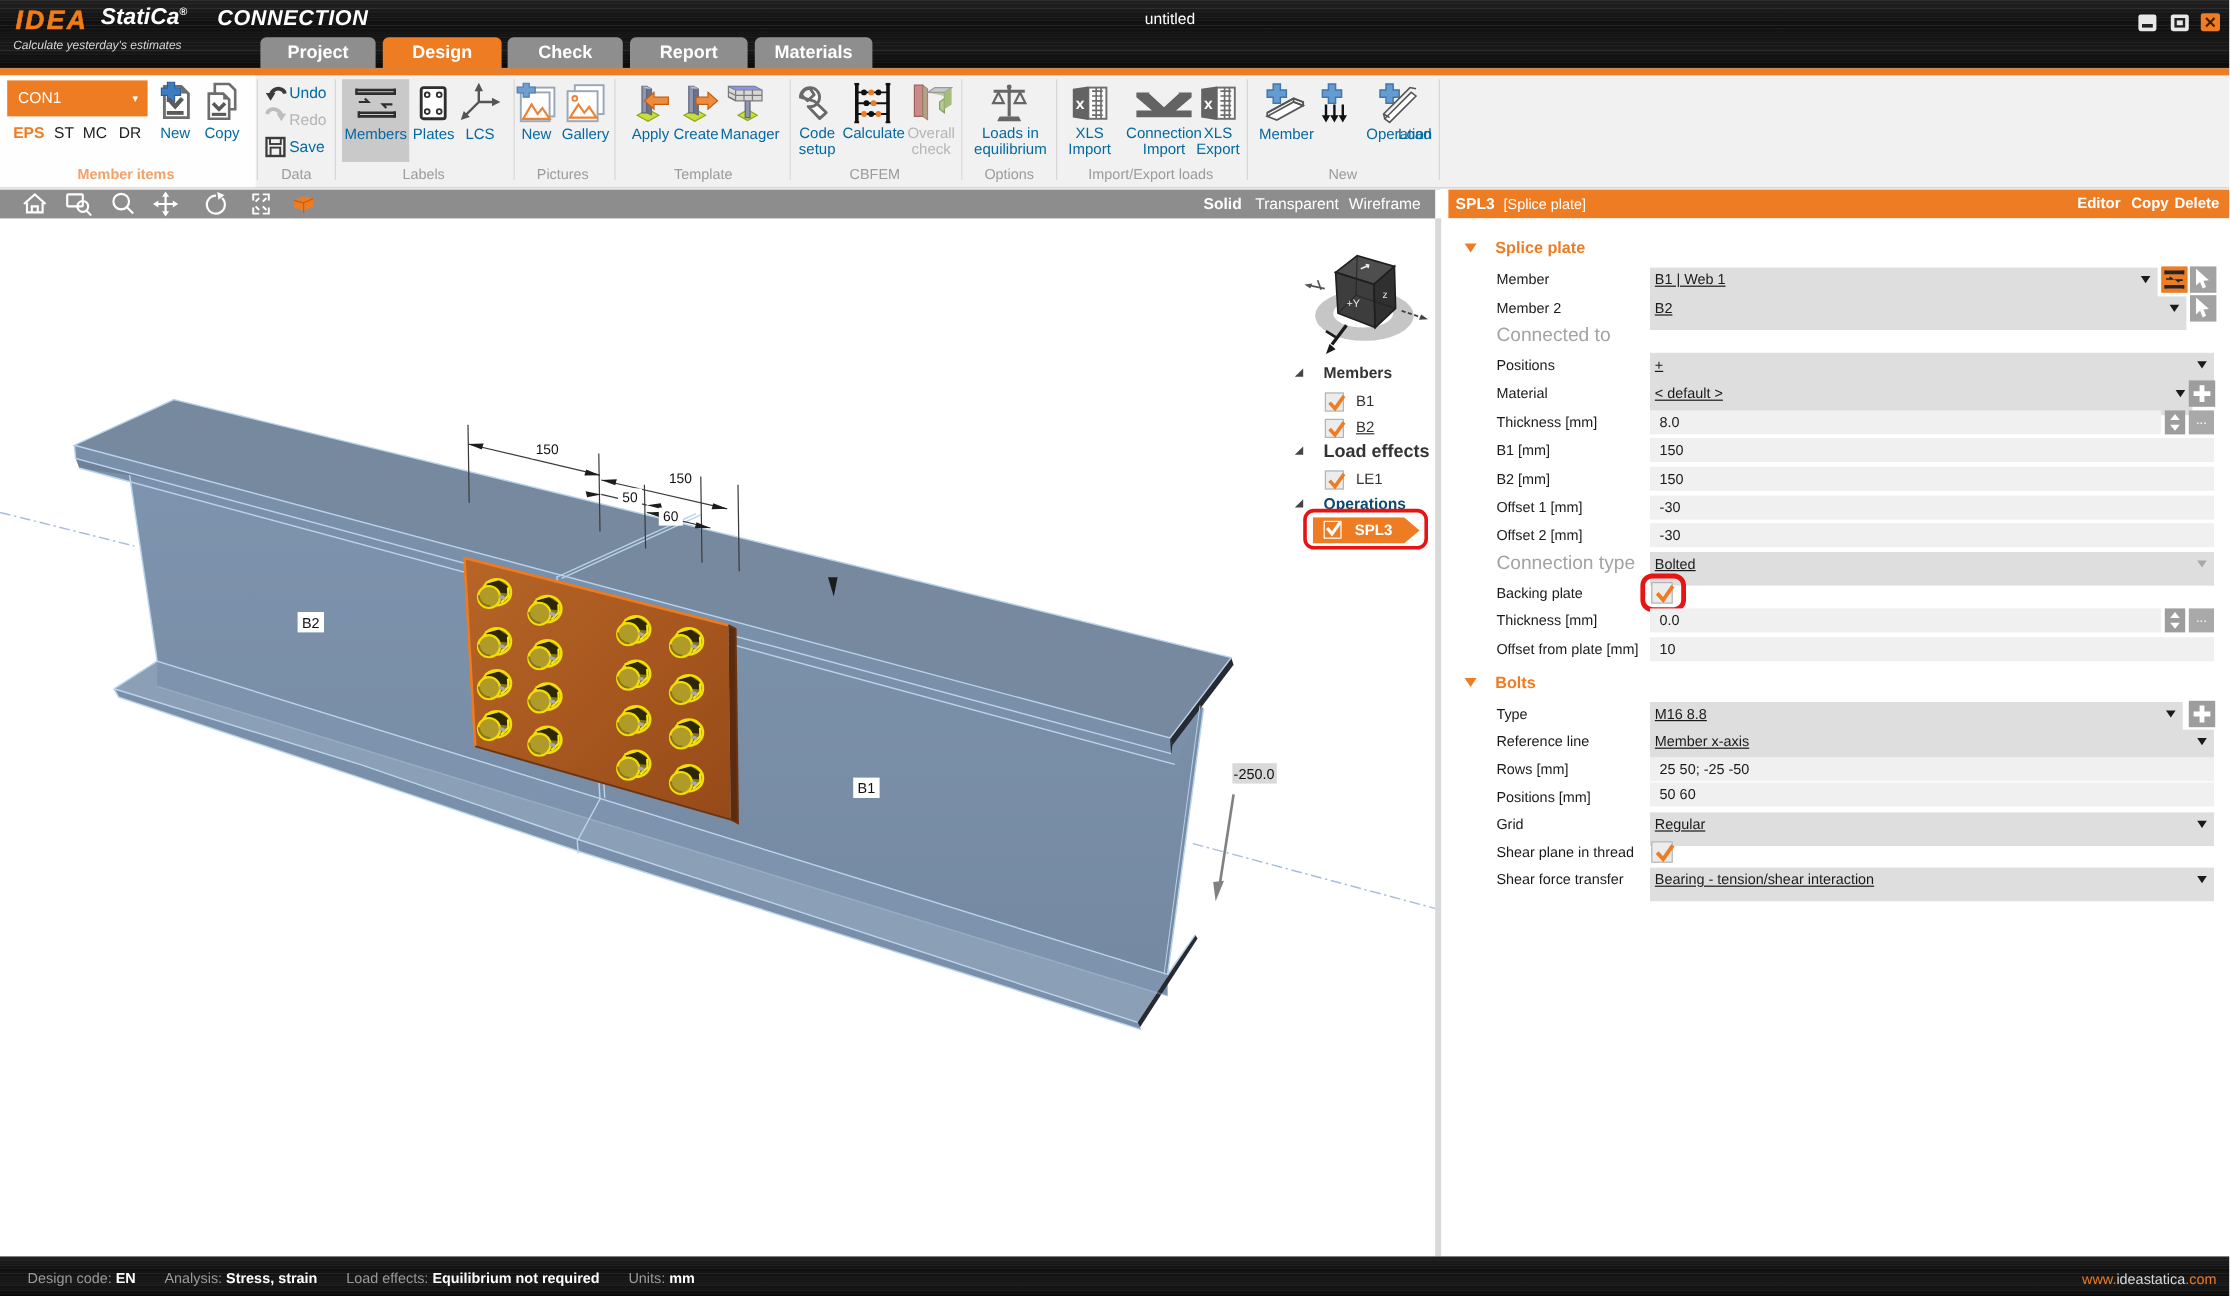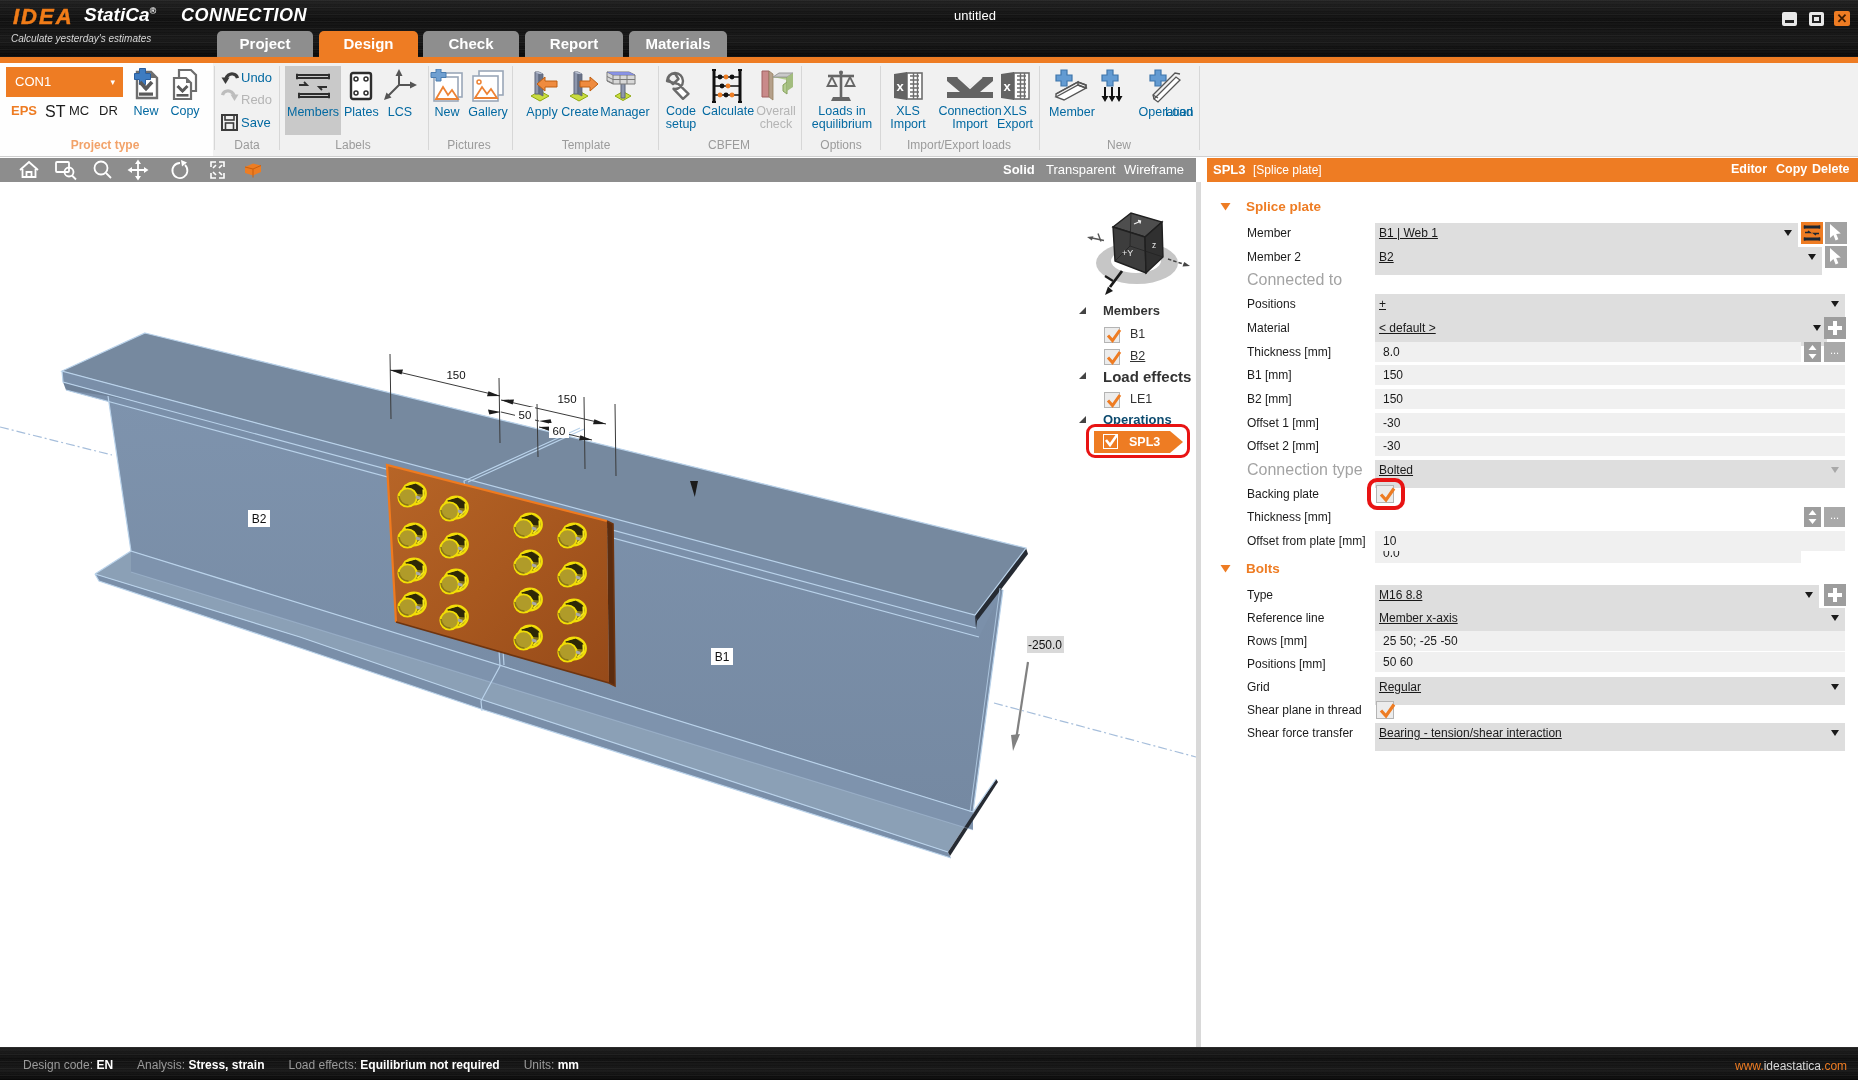--- a/index.html
+++ b/index.html
@@ -48,32 +48,32 @@
 <div class="abs" style="left:0;top:63px;width:213px;height:93px;background:#fefefe;"></div>
 <div class="rsep" style="left:214px;"></div>
 <div class="rsep" style="left:279px;"></div>
 <div class="rsep" style="left:428px;"></div>
 <div class="rsep" style="left:512px;"></div>
 <div class="rsep" style="left:658px;"></div>
 <div class="rsep" style="left:801px;"></div>
 <div class="rsep" style="left:880px;"></div>
 <div class="rsep" style="left:1039px;"></div>
 <div class="rsep" style="left:1199px;"></div>
-<div class="rlab" style="left:40px;width:130px;color:#f2a269;font-weight:bold;">Project type</div>
+<div class="rlab" style="left:40px;width:130px;color:#f2a269;font-weight:bold;">Member items</div>
 <div class="rlab" style="left:167px;width:160px;">Data</div>
 <div class="rlab" style="left:273px;width:160px;">Labels</div>
 <div class="rlab" style="left:389px;width:160px;">Pictures</div>
 <div class="rlab" style="left:506px;width:160px;">Template</div>
 <div class="rlab" style="left:649px;width:160px;">CBFEM</div>
 <div class="rlab" style="left:761px;width:160px;">Options</div>
 <div class="rlab" style="left:879px;width:160px;">Import/Export loads</div>
 <div class="rlab" style="left:1039px;width:160px;">New</div>
 <div class="abs" style="left:6px;top:67px;width:117px;height:30px;background:#ee7c23;color:#fff;font-size:13px;line-height:30px;padding-left:9px;">CON1<span style="position:absolute;right:8px;top:0px;font-size:9px;">▾</span></div>
 <div class="abs" style="left:11px;top:103px;font-size:13px;font-weight:bold;color:#ee7c23;">EPS</div>
-<div class="abs" style="left:45px;top:103px;font-size:16px;color:#1c1c1c;">ST</div>
+<div class="abs" style="left:45px;top:103px;font-size:13px;color:#1c1c1c;">ST</div>
 <div class="abs" style="left:69px;top:103px;font-size:13px;color:#1c1c1c;">MC</div>
 <div class="abs" style="left:99px;top:103px;font-size:13px;color:#1c1c1c;">DR</div>
 <svg class="abs" style="left:129px;top:68px;" width="34" height="34" viewBox="0 0 34 34">
 <path d="M8 4 h14 l6 6 v20 h-20 z" fill="#fff" stroke="#6e6e6e" stroke-width="2.4"></path>
 <path d="M22 4 l6 6 h-6 z" fill="#6e6e6e"></path>
 <path d="M10.5 0.5 h6 v5 h5 v6 h-5 v5 h-6 v-5 h-5 v-6 h5 z" fill="#3e7cc1" stroke="#2a5e9e" stroke-width="1"></path>
 <path d="M11 14 l6 6.5 l6 -6.5" fill="none" stroke="#5a5a5a" stroke-width="3.6"></path>
 <path d="M17 22.5 l-3.5 -3 h7 z" fill="#5a5a5a"></path>
 <rect x="10" y="24.5" width="14" height="3.2" fill="#5a5a5a"></rect>
 </svg>
@@ -641,21 +641,21 @@
 <div class="plabd" style="top:460px;">Connection type</div>
     <div class="field" style="top:460px;width:470px;">Bolted<div class="caret caretg"></div></div>
 <div class="plab" style="top:484px;">Backing plate</div>
     <div class="abs" style="left:1376px;top:485px;width:18px;height:18px;background:#ececec;border:1px solid #b4b4b4;">
       <svg width="19" height="19" style="position:absolute;left:0px;top:-1px;" viewBox="0 0 19 19">
         <path d="M4 9.5 l5 5.5 l8 -11.5" stroke="#ee7c23" stroke-width="3.2" fill="none"></path>
       </svg>
     </div>
     <div class="abs" style="left:1367px;top:478px;width:38px;height:32px;border:4px solid #e81313;border-radius:10px;"></div>
 <div class="plab" style="top:507px;">Thickness [mm]</div>
-    <div class="tfield" style="top:507px;width:426px;margin-top:36px;">0.0</div>
+    <div class="tfield" style="top:507px;width:426px;">0.0</div>
     <div class="abs" style="left:1804px;top:507px;width:17px;height:20px;background:#9d9d9d;"><svg width="17" height="20" viewBox="0 0 17 20">
         <path d="M8.5 3 l4 5 h-8 z M8.5 17 l4 -5 h-8 z" fill="#fff"></path>
       </svg></div>
     <div class="abs" style="left:1824px;top:507px;width:21px;height:20px;background:#a9a9a9;color:#fff;font-size:11px;text-align:center;line-height:16px;">...</div>
 <div class="plab" style="top:531px;">Offset from plate [mm]</div>
     <div class="tfield" style="top:531px;width:470px;">10</div>
 <svg class="abs" style="left:1220px;top:564px;" width="11" height="10" viewBox="0 0 11 10">
       <path d="M0.5 1 L10.5 1 L5.5 8.5 Z" fill="#ee7c23"></path>
     </svg>
     <div class="abs" style="left:1246px;top:561px;font-size:13.5px;font-weight:bold;color:#ee7c23;">Bolts</div>

